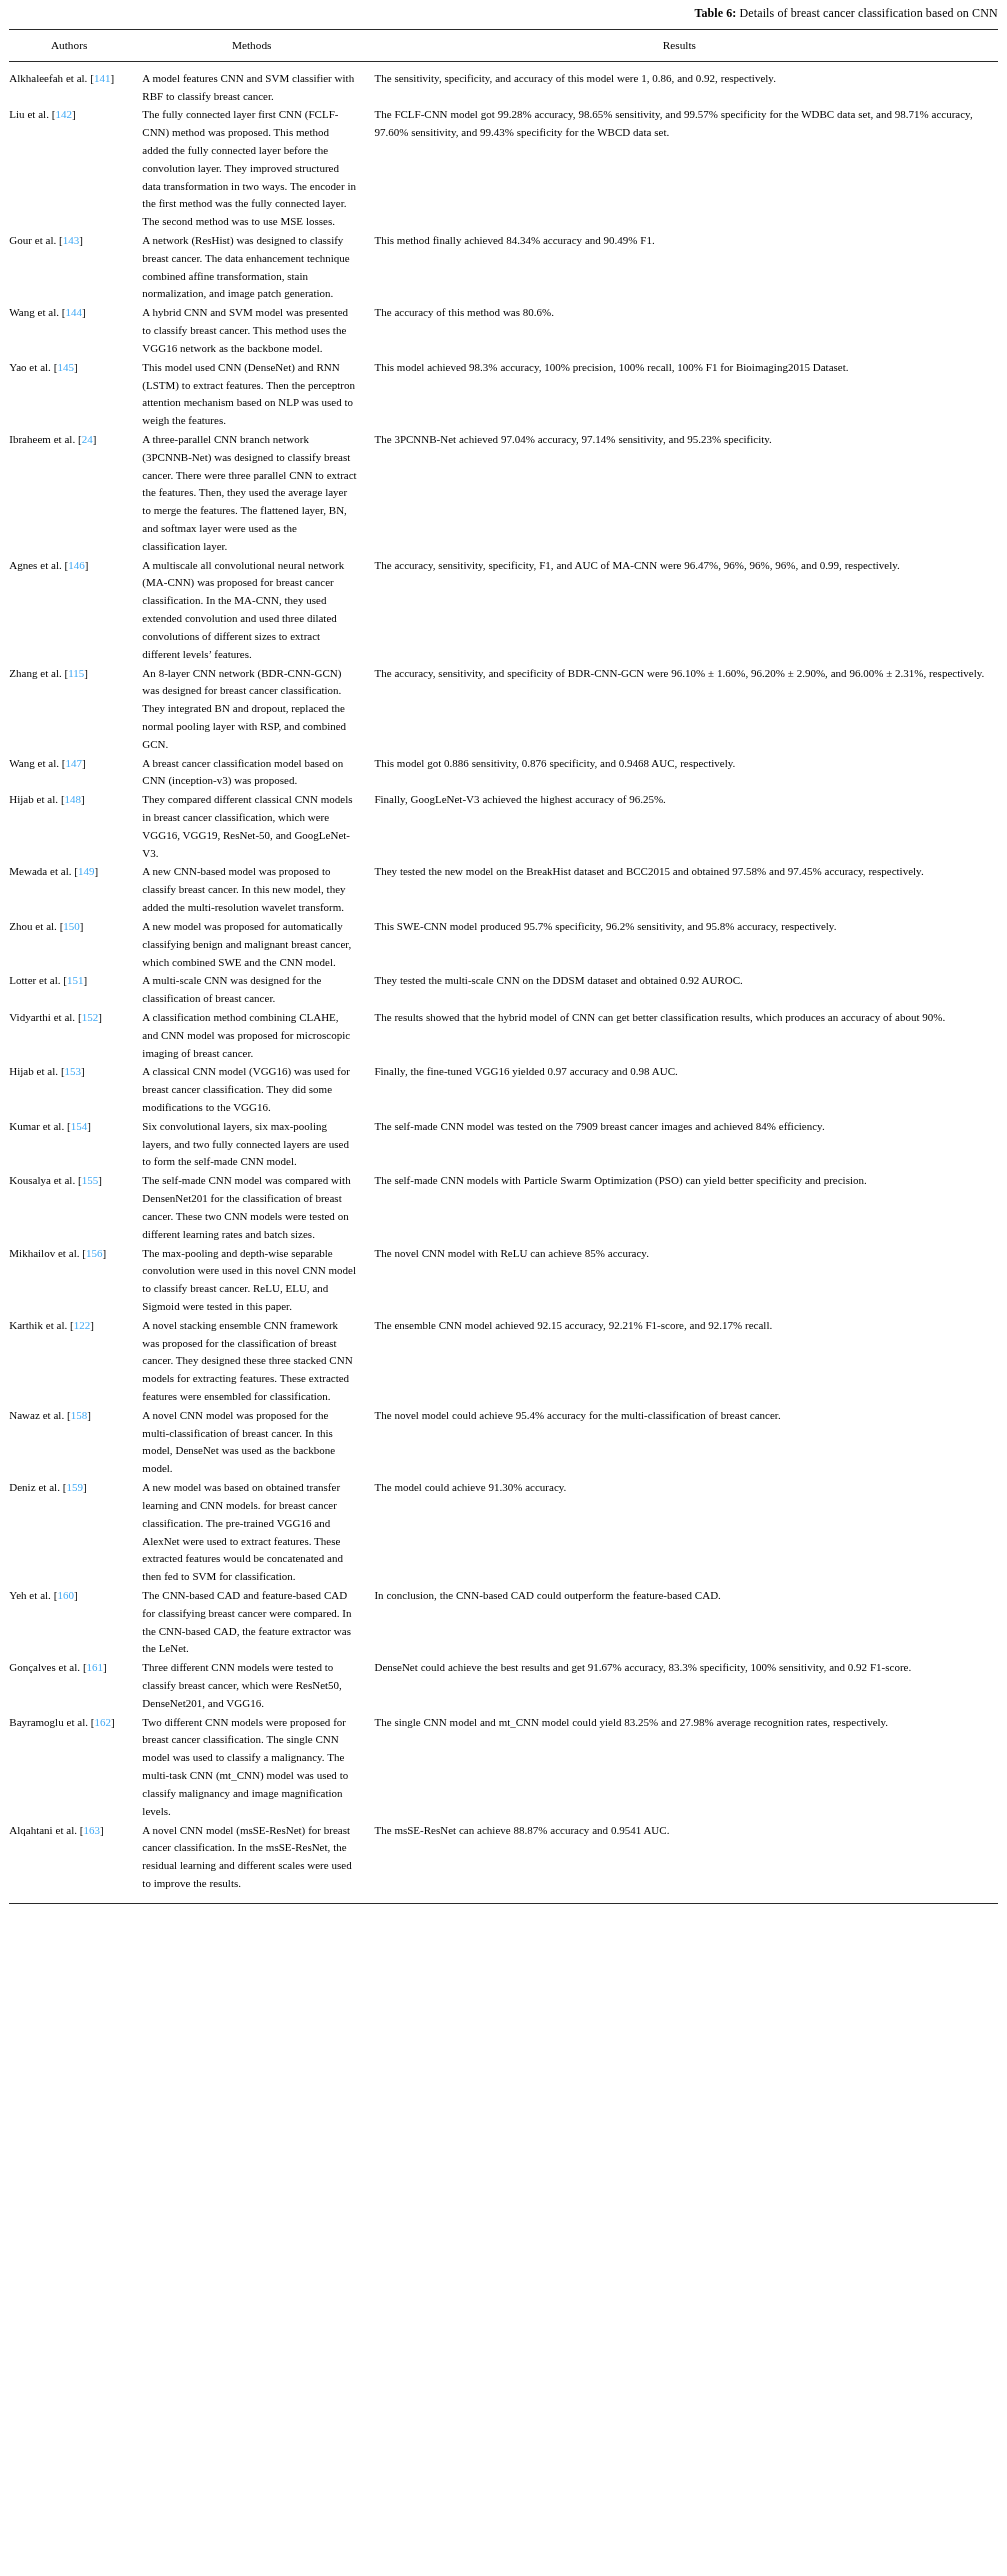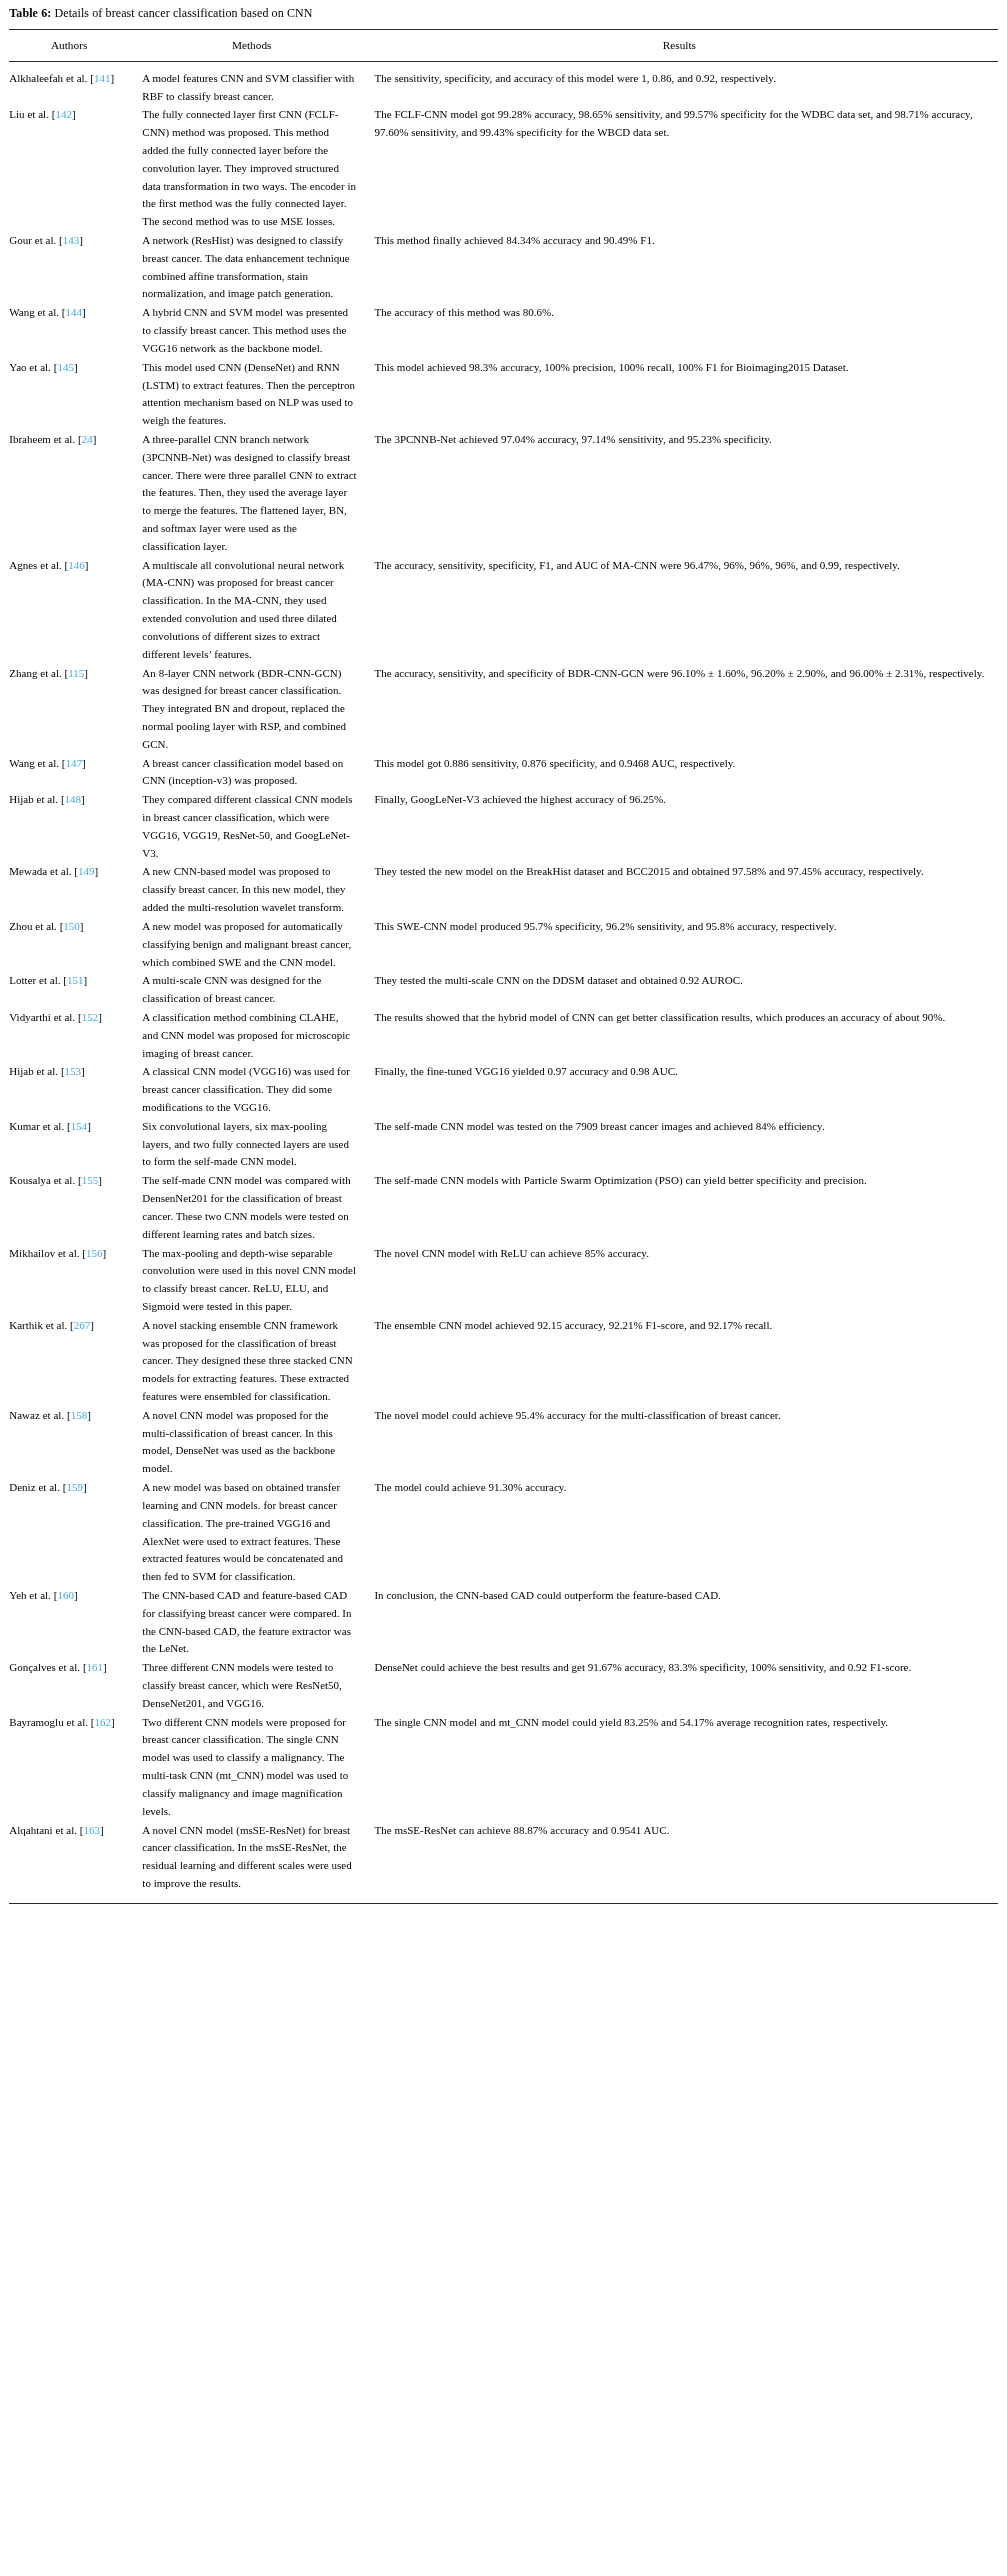--- a/index.html
+++ b/index.html
@@ -12,21 +12,21 @@
     font-family: "Liberation Serif", "DejaVu Serif", serif;
     color: #000000;
     -webkit-font-smoothing: antialiased;
   }
   .page {
     width: 1007px;
     box-sizing: border-box;
     padding: 0 9.3px;
   }
   .table-caption {
-    text-align: left;
+    text-align: right;
     font-size: 12px;
     line-height: 1.2;
     padding: 6.2px 0 8.2px 0;
     letter-spacing: 0.1px;
   }
   .table-caption .cap-label {
     font-weight: bold;
   }
   table.data-table {
     width: 100%;
@@ -205,21 +205,21 @@
           <td class="col-authors"><span>Kousalya et al.</span> [<span class="ref">155</span>]</td>
           <td class="col-methods">The self-made CNN model was compared with DensenNet201 for the classification of breast cancer. These two CNN models were tested on different learning rates and batch sizes.</td>
           <td class="col-results">The self-made CNN models with Particle Swarm Optimization (PSO) can yield better specificity and precision.</td>
         </tr>
         <tr class="data-row">
           <td class="col-authors"><span>Mikhailov et al.</span> [<span class="ref">156</span>]</td>
           <td class="col-methods">The max-pooling and depth-wise separable convolution were used in this novel CNN model to classify breast cancer. ReLU, ELU, and Sigmoid were tested in this paper.</td>
           <td class="col-results">The novel CNN model with ReLU can achieve 85% accuracy.</td>
         </tr>
         <tr class="data-row">
-          <td class="col-authors"><span>Karthik et al.</span> [<span class="ref">267</span>]</td>
+          <td class="col-authors"><span>Karthik et al.</span> [<span class="ref">122</span>]</td>
           <td class="col-methods">A novel stacking ensemble CNN framework was proposed for the classification of breast cancer. They designed these three stacked CNN models for extracting features. These extracted features were ensembled for classification.</td>
           <td class="col-results">The ensemble CNN model achieved 92.15 accuracy, 92.21% F1-score, and 92.17% recall.</td>
         </tr>
         <tr class="data-row">
           <td class="col-authors"><span>Nawaz et al.</span> [<span class="ref">158</span>]</td>
           <td class="col-methods">A novel CNN model was proposed for the multi-classification of breast cancer. In this model, DenseNet was used as the backbone model.</td>
           <td class="col-results">The novel model could achieve 95.4% accuracy for the multi-classification of breast cancer.</td>
         </tr>
         <tr class="data-row">
           <td class="col-authors"><span>Deniz et al.</span> [<span class="ref">159</span>]</td>
@@ -232,21 +232,21 @@
           <td class="col-results">In conclusion, the CNN-based CAD could outperform the feature-based CAD.</td>
         </tr>
         <tr class="data-row">
           <td class="col-authors"><span>Gonçalves et al.</span> [<span class="ref">161</span>]</td>
           <td class="col-methods">Three different CNN models were tested to classify breast cancer, which were ResNet50, DenseNet201, and VGG16.</td>
           <td class="col-results">DenseNet could achieve the best results and get 91.67% accuracy, 83.3% specificity, 100% sensitivity, and 0.92 F1-score.</td>
         </tr>
         <tr class="data-row">
           <td class="col-authors"><span>Bayramoglu et al.</span> [<span class="ref">162</span>]</td>
           <td class="col-methods">Two different CNN models were proposed for breast cancer classification. The single CNN model was used to classify a malignancy. The multi-task CNN (mt_CNN) model was used to classify malignancy and image magnification levels.</td>
-          <td class="col-results">The single CNN model and mt_CNN model could yield 83.25% and 54.17% average recognition rates, respectively.</td>
+          <td class="col-results">The single CNN model and mt_CNN model could yield 83.25% and 27.98% average recognition rates, respectively.</td>
         </tr>
         <tr class="data-row">
           <td class="col-authors"><span>Alqahtani et al.</span> [<span class="ref">163</span>]</td>
           <td class="col-methods">A novel CNN model (msSE-ResNet) for breast cancer classification. In the msSE-ResNet, the residual learning and different scales were used to improve the results.</td>
           <td class="col-results">The msSE-ResNet can achieve 88.87% accuracy and 0.9541 AUC.</td>
         </tr>
         <tr class="spacer-row">
           <td colspan="3" style="height: 9.3px;"></td>
         </tr>
       </tbody>

